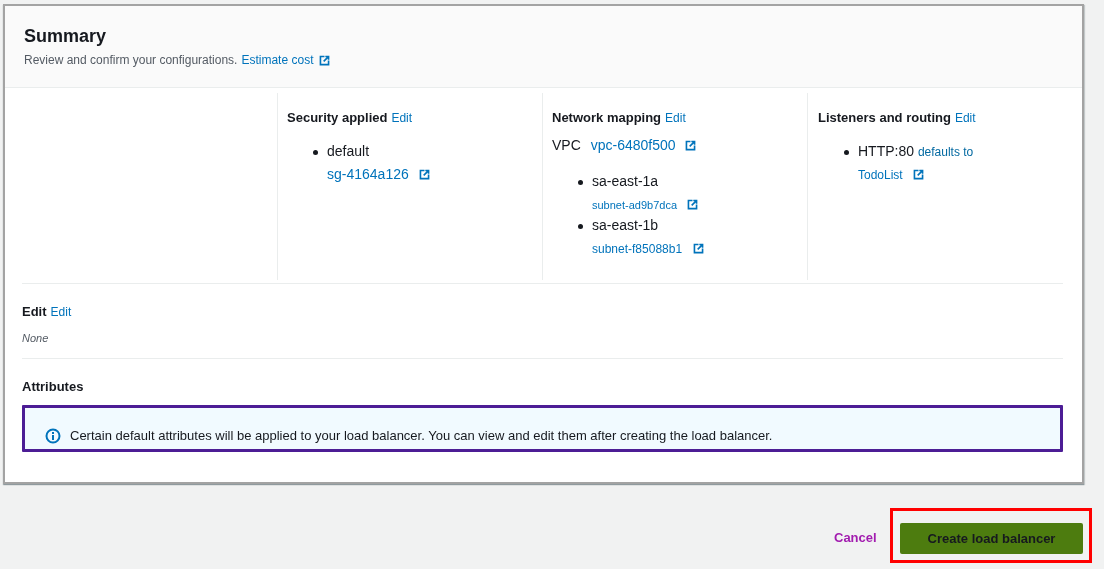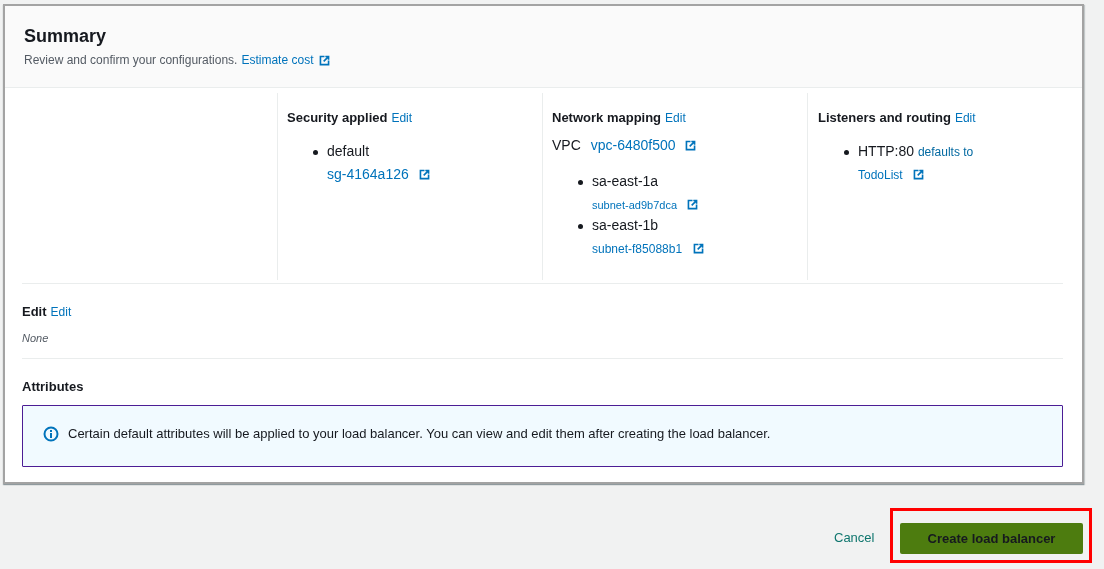--- a/index.html
+++ b/index.html
@@ -47,29 +47,29 @@
     width: 5px; height: 5px; border-radius: 50%; background: #16191f;
   }
   .muted { font-size: 12px; color: #0369a1; }
 
   .hdivider { position: absolute; left: 19px; width: 1041px; height: 1px; background: #eaeded; }
 
   .section-head { position: absolute; left: 19px; font-size: 13px; font-weight: bold; }
   .none-text { position: absolute; left: 19px; top: 327px; font-size: 11px; font-style: italic; color: #545b64; }
 
   .info-box {
-    position: absolute; left: 19px; top: 401px; width: 1041px; height: 62px;
-    background: #f1faff; border: 1px solid #4c1d95; border-radius: 1px;
+    position: absolute; left: 19px; top: 401px; width: 1041px; height: 47px;
+    background: #f1faff; border: 3px solid #4c1d95; border-radius: 1px;
   }
   .info-icon { position: absolute; left: 20px; top: 20px; width: 16px; height: 16px; }
   .info-text { position: absolute; left: 45px; top: 20px; font-size: 13px; color: #16191f; white-space: nowrap; }
 
   .cancel-btn {
     position: absolute; left: 834px; top: 530px;
-    font-size: 13px; font-weight: normal; color: #0f766e; cursor: pointer;
+    font-size: 13px; font-weight: bold; color: #a21caf; cursor: pointer;
   }
   .highlight {
     position: absolute; left: 890px; top: 508px; width: 202px; height: 55px;
     border: 3px solid #ff0000;
   }
   .create-btn {
     position: absolute; left: 900px; top: 523px; width: 183px; height: 31px;
     background: #4d7c0f; border-radius: 2px; border: none;
     font-size: 13px; font-weight: bold; color: #16191f;
     display: flex; align-items: center; justify-content: center; cursor: pointer;

